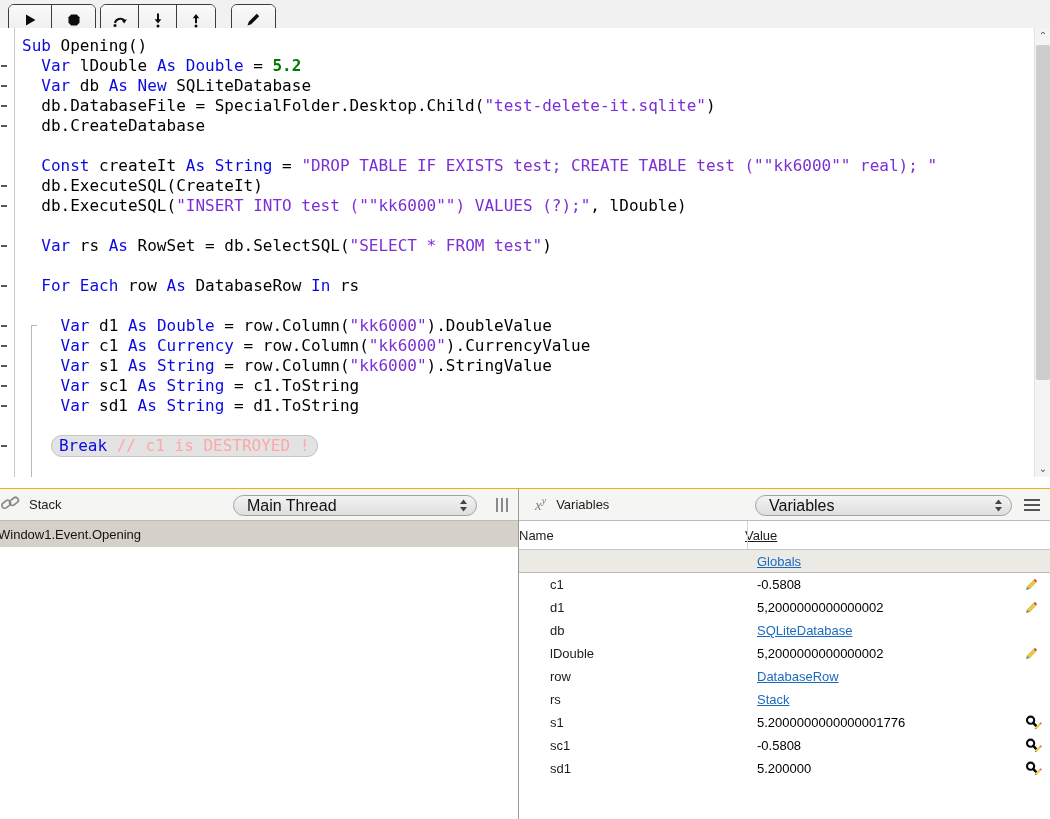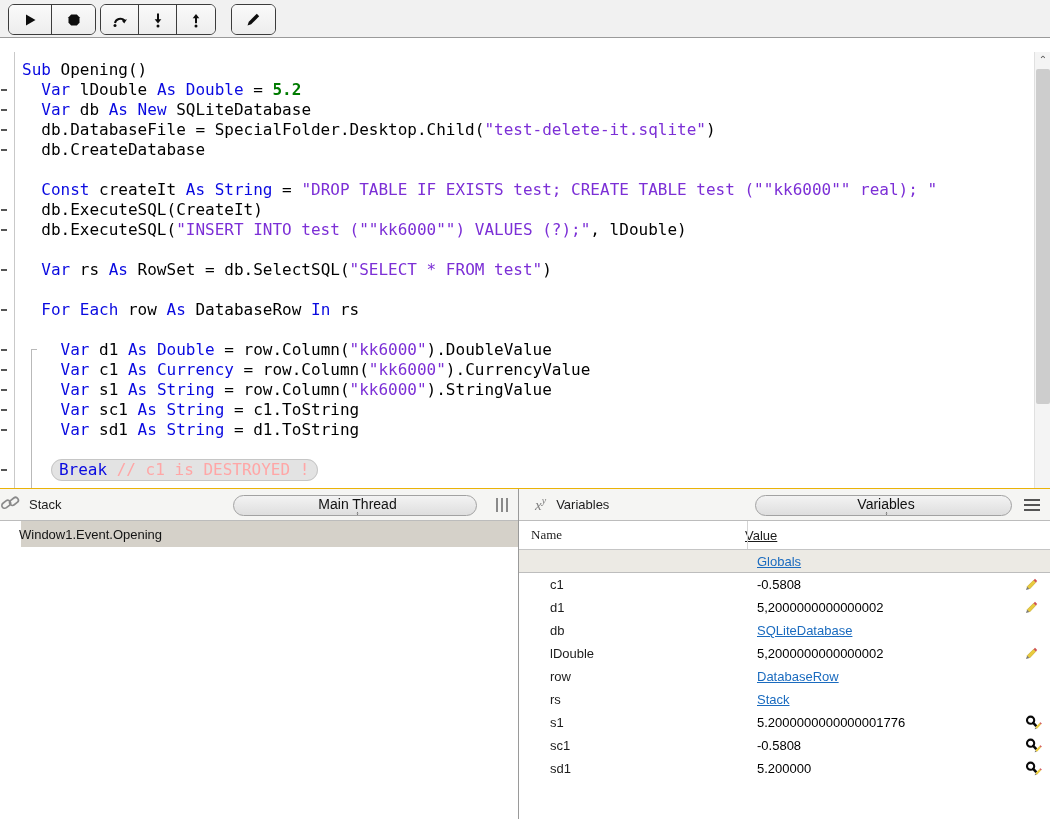--- a/index.html
+++ b/index.html
@@ -10,21 +10,21 @@
   .toolbar { position:absolute; top:0; left:0; right:0; height:38px;
     background:#f1f1f1; border-bottom:1px solid #9a9a9a; }
   .btn-group { position:absolute; top:4px; display:flex;
     border:1px solid #3c3c3c; border-radius:6px; overflow:hidden; background:#f7f7f7; }
   .tb-btn { width:43px; height:29px; display:flex; align-items:center; justify-content:center;
     background:linear-gradient(#fafafa,#ededed); border:none; border-right:1px solid #3c3c3c; cursor:default; }
   .tb-btn:last-child { border-right:none; }
   .g1 { left:8px; } .g2 { left:100px; } .g2 .tb-btn { width:38px; } .g3 { left:231px; }
 
   
-  .editor { position:absolute; top:52px; left:0; right:0; height:449px; background:#fff; }
+  .editor { position:absolute; top:28px; left:0; right:0; height:449px; background:#fff; }
   .gutter { position:absolute; top:8px; left:0; width:14px; bottom:0; }
   .gutter-sep { position:absolute; top:0; bottom:0; left:14px; width:1px; background:#c9c9c9; }
   .gutter-line { height:20px; position:relative; }
   .gutter-line.exec::before { content:""; position:absolute; left:1px; top:9px;
     width:6px; height:2px; background:#555; }
   .code { position:absolute; top:8px; left:15px; right:17px; bottom:0;
     font-family:"DejaVu Sans Mono","Liberation Mono",monospace; font-size:16px;
     line-height:20px; white-space:pre; padding-left:7px; }
   .code-line { height:20px; }
   .tk-kw  { color:var(--kw); }
@@ -49,40 +49,40 @@
   
   .bottom { position:absolute; top:488px; left:0; right:0; bottom:0;
     border-top:1px solid #eab308; display:flex; background:#fff; }
   .stack-panel { width:519px; border-right:1px solid #9a9a9a; position:relative; }
   .vars-panel { flex:1; position:relative; }
   .panel-header { height:32px; background:#f5f5f3; border-bottom:1px solid #bcbcbc;
     position:relative; display:flex; align-items:center; }
   .panel-title { font-size:13px; color:#1c1c1c; }
   .dropdown { position:absolute; top:6px; height:21px; border:1px solid #a2a2a2;
     border-radius:11px; background:linear-gradient(#f3f3f3,#dedede);
-    display:flex; align-items:center; font-size:14px; color:#111; padding:0 8px 0 13px;flex-direction:column; }
+    display:flex; align-items:center; font-size:16px; color:#111; padding:0 8px 0 13px; }
   .dd-label { flex:1; }
   .stack-dd { left:233px; width:244px; } .vars-dd { left:236px; width:257px; }
   .grip { position:absolute; right:10px; top:9px; display:flex; gap:3px; }
   .grip i { display:block; width:2px; height:14px; background:#8a8a8a; }
   .burger { position:absolute; right:10px; top:10px; width:16px; }
   .burger i { display:block; height:2px; background:#555; margin-bottom:3px; }
   .xy-icon { font-family:"Liberation Serif",serif; color:#7e7e7e; font-size:15px;
     font-style:italic; margin:0 10px 0 16px; }
   .xy-icon sup { font-size:10px; }
   .chain-wrap { margin:0 9px 0 1px; }
 
   .stack-frame { height:26px; background:#d5d1c9; font-size:13px; color:#141414;
-    display:flex; align-items:center; padding-left:0;margin-left:21px; }
+    display:flex; align-items:center; padding-left:0; }
   .stack-frame span { margin-left:-2px; }
 
   
   .vars-header { height:29px; border-bottom:1px solid #c5c5c5; position:relative;
     font-size:13px; color:#1c1c1c; display:flex; align-items:center; }
-  .col-name-h { padding-left:12px; width:217px;font-family:Liberation Serif, serif; }
+  .col-name-h { width:217px; }
   .col-sep { position:absolute; left:228px; top:0; bottom:0; width:1px; background:#d4d4d4; }
   .col-value-h { padding-left:9px;text-decoration:underline; }
   .var-row { height:23px; display:flex; align-items:center; font-size:13px; position:relative; }
   .var-row.highlight { background:#eceae4; border-bottom:1px solid #bdbdbd; }
   .var-name { width:229px; padding-left:31px; color:#1c1c1c; }
   .var-value { padding-left:9px; color:#000; }
   .var-link { color:var(--link); text-decoration:underline; cursor:pointer; }
   .row-icon { position:absolute; right:9px; top:4px; width:16px; height:16px; }
   .mag-pencil { position:relative; display:block; width:16px; height:16px; }
   .mag-pencil .mini-pencil { position:absolute; right:-2px; bottom:-2px; }

